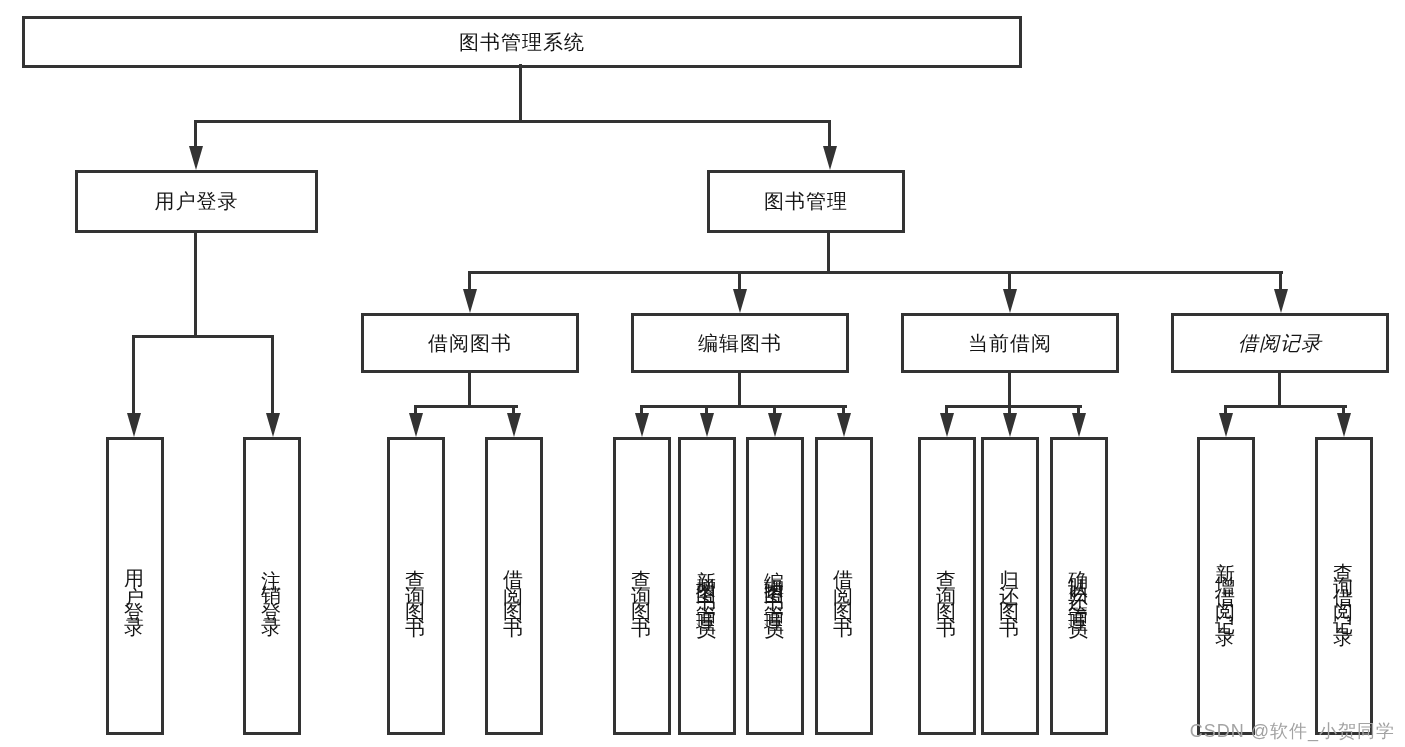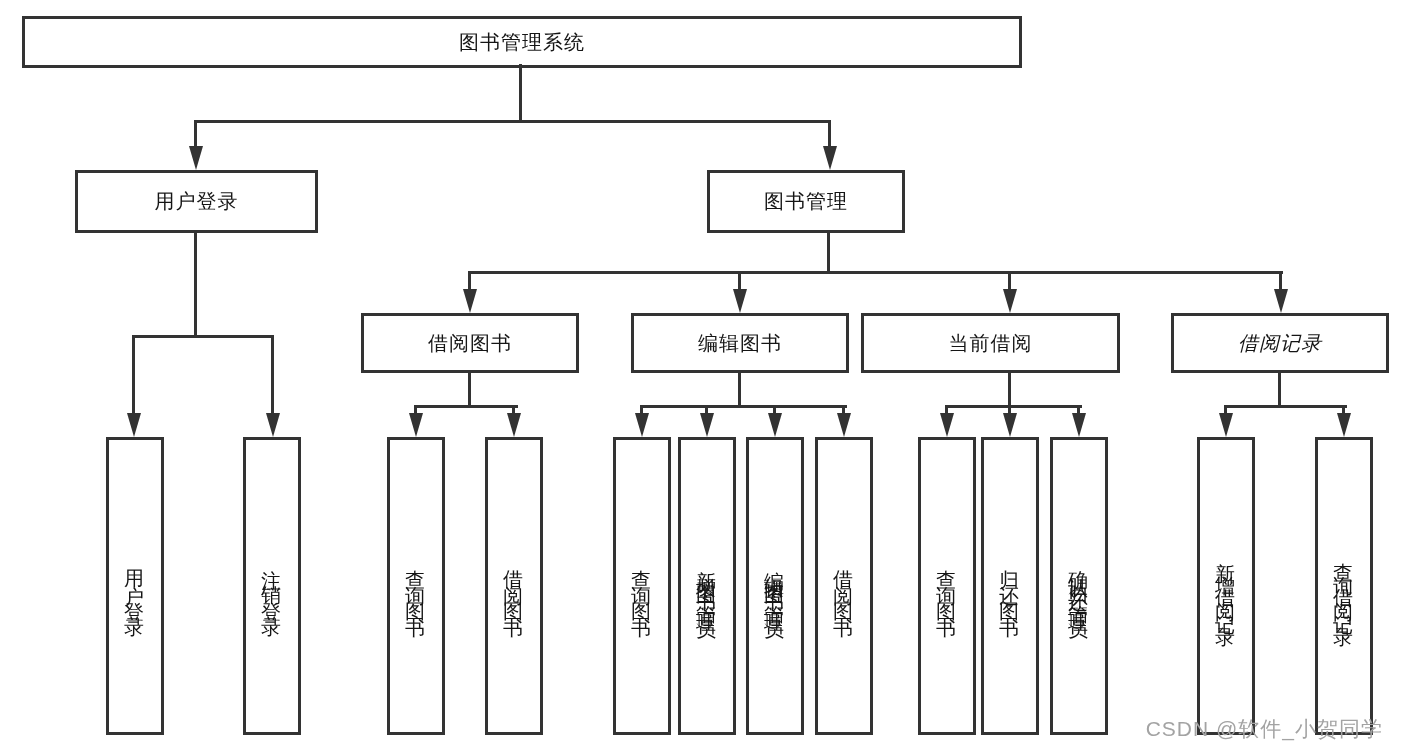--- a/index.html
+++ b/index.html
@@ -36,23 +36,23 @@
   .h { height: 3px; }
   .arrow {
     position: absolute;
     width: 0; height: 0;
     border-left: 7px solid transparent;
     border-right: 7px solid transparent;
     border-top: 24px solid #333333;
   }
   .watermark {
     position: absolute;
-    right: 22px;
+    right: 10px;
     bottom: 4px;
-    font-size: 21px;
+    font-size: 18px;
     color: #a3a3a3;
     letter-spacing: 1px;
   }
 </style>
 </head>
 <body>
 
 <div id="canvas">
 
   <div class="box" style="left:22px; top:16px; width:1000px; height:52px;">图书管理系统</div>
@@ -80,21 +80,21 @@
   <div class="v" style="left:738px;  top:271px; height:22px;"></div>
   <div class="v" style="left:1008px; top:271px; height:22px;"></div>
   <div class="v" style="left:1279px; top:271px; height:22px;"></div>
   <div class="arrow" style="left:463px;  top:289px;"></div>
   <div class="arrow" style="left:733px;  top:289px;"></div>
   <div class="arrow" style="left:1003px; top:289px;"></div>
   <div class="arrow" style="left:1274px; top:289px;"></div>
 
   <div class="box" style="left:361px; top:313px; width:218px; height:60px;">借阅图书</div>
   <div class="box" style="left:631px; top:313px; width:218px; height:60px;">编辑图书</div>
-  <div class="box" style="left:861px; top:313px; width:259px; height:60px;">当前借阅</div>
+  <div class="box" style="left:901px; top:313px; width:218px; height:60px;">当前借阅</div>
   <div class="box" style="left:1171px; top:313px; width:218px; height:60px;font-style:italic;">借阅记录</div>
 
   <div class="v" style="left:468px;  top:371px; height:37px;"></div>
   <div class="v" style="left:738px;  top:371px; height:37px;"></div>
   <div class="v" style="left:1008px; top:371px; height:37px;"></div>
   <div class="v" style="left:1278px; top:371px; height:37px;"></div>
 
   <div class="h" style="left:414px;  top:405px; width:104px;"></div>
   <div class="h" style="left:640px;  top:405px; width:207px;"></div>
   <div class="h" style="left:945px;  top:405px; width:137px;"></div>

